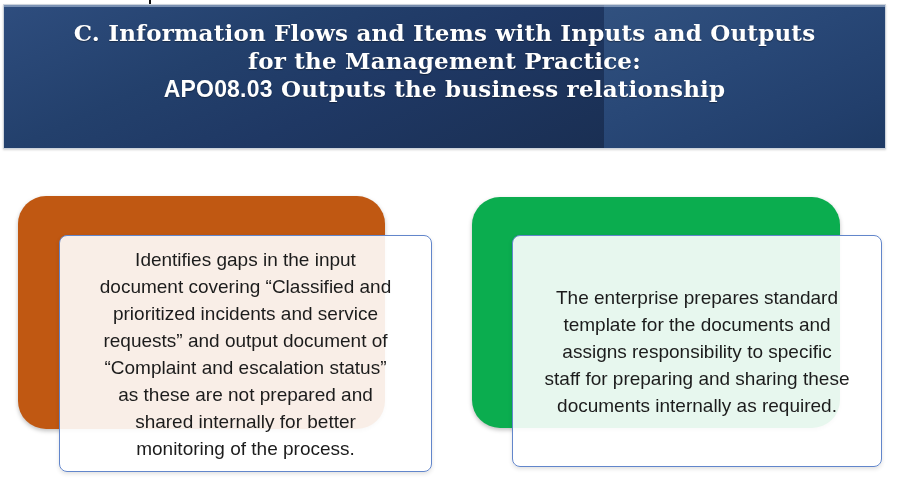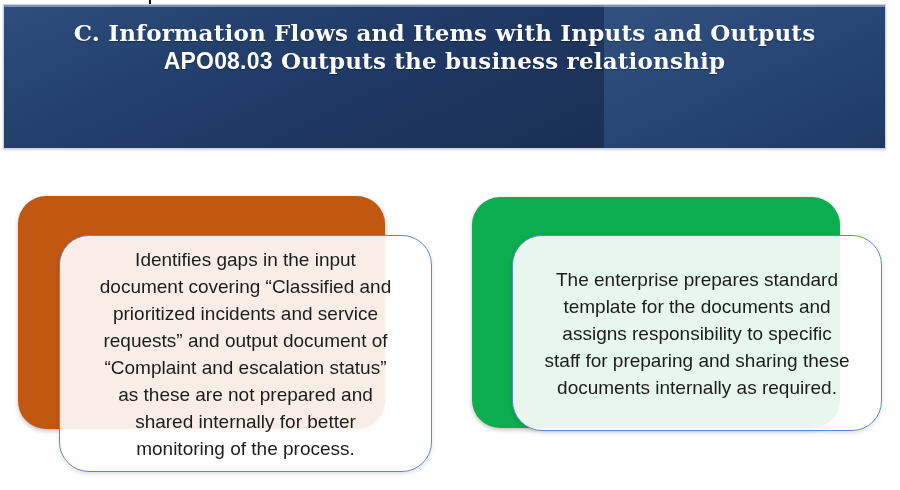--- a/index.html
+++ b/index.html
@@ -92,39 +92,39 @@
     left: 472px;
     top: 197px;
     width: 368px;
     height: 231px;
   }
 
   
   .text-card {
     position: absolute;
     border: 1.5px solid #6286cb;
-    border-radius: 30px;
+    border-radius: 8px;
     background: rgba(255, 255, 255, 0.9);
     box-sizing: border-box;
     display: flex;
     align-items: center;
     justify-content: center;
     box-shadow: 0 2px 4px rgba(0,0,0,0.12);
   }
   .card-finding {
     left: 59px;
     top: 235px;
     width: 373px;
     height: 237px;
   }
   .card-recommendation {
     left: 512px;
     top: 235px;
     width: 370px;
-    height: 196px;
+    height: 232px;
   }
   .card-text {
     white-space: pre-line;
     text-align: center;
     color: #1c1c1c;
     font-size: 19px;
     line-height: 27px;
     padding: 4px 10px;
   }
 </style>
@@ -133,20 +133,21 @@
 
 <div class="slide-canvas">
 
   <div class="top-tick"></div>
 
   <div class="title-banner">
     <div class="banner-panel-left"></div>
     <div class="banner-panel-right"></div>
     <div class="slide-title">
       <div class="title-line">C. Information Flows and Items with Inputs and Outputs</div>
+      <div class="title-line">for the Management Practice:</div>
       <div class="title-line"><span class="practice-code">APO08.03</span><span> Outputs the business relationship</span></div>
     </div>
   </div>
 
   <div class="accent-shape accent-finding" style="background: rgb(192, 88, 18);"></div>
 
   <div class="accent-shape accent-recommendation" style="background: rgb(11, 173, 79);"></div>
 
   <div class="text-card card-finding">
     <div class="card-text">Identifies gaps in the input

